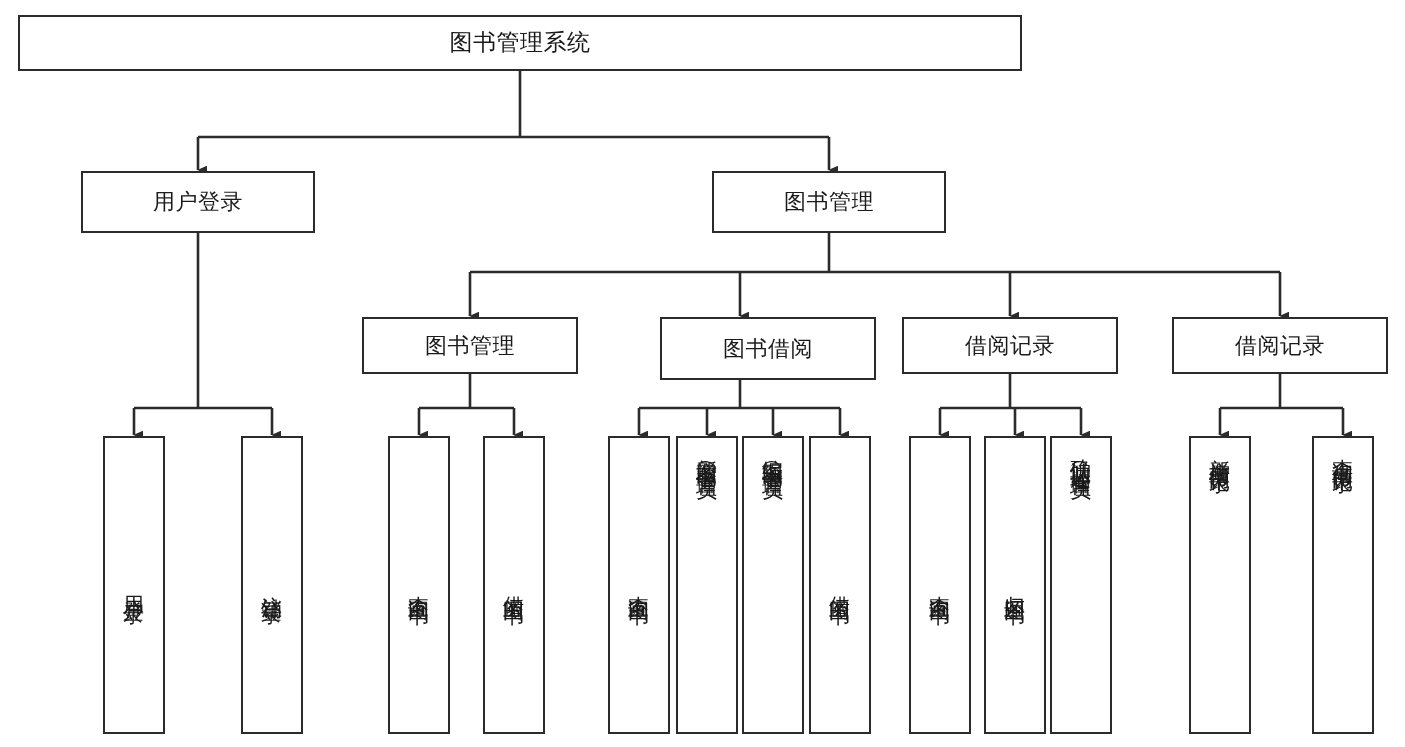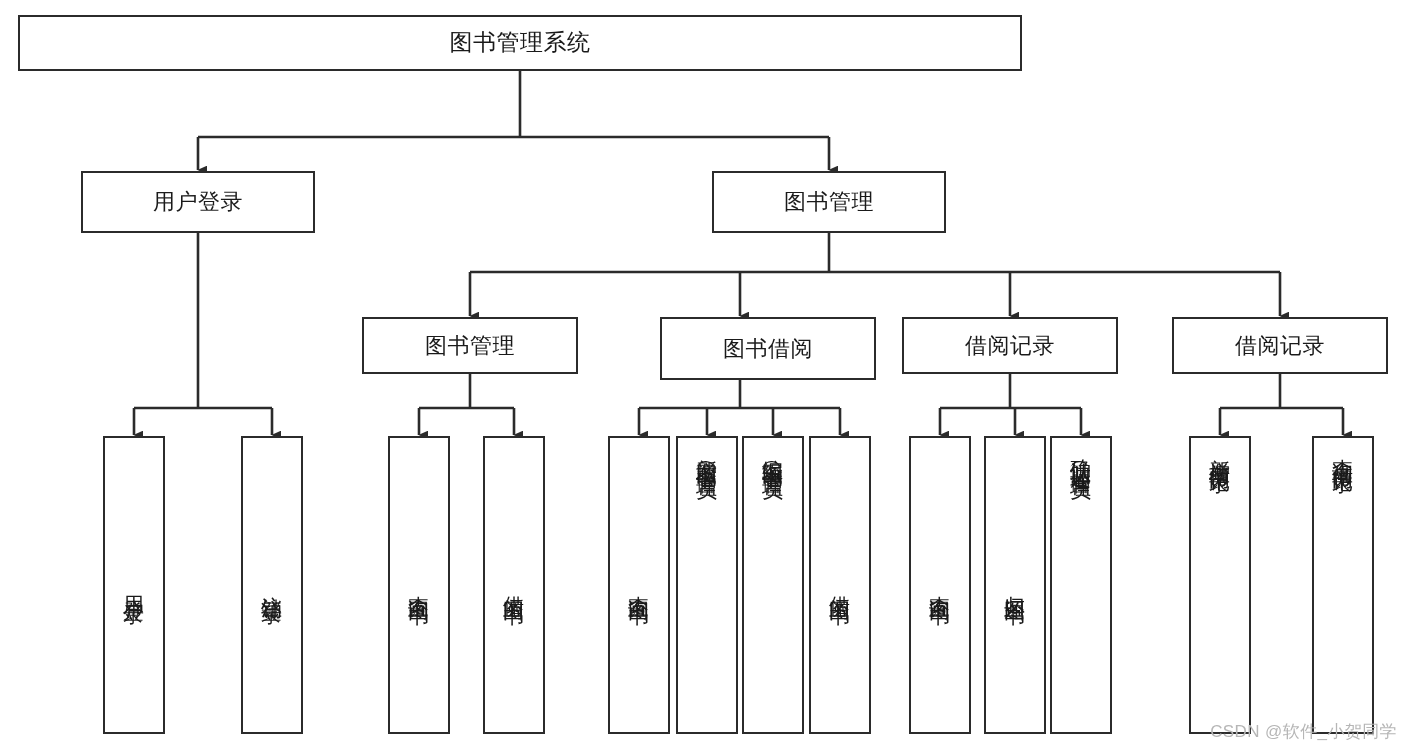--- a/index.html
+++ b/index.html
@@ -185,14 +185,13 @@
         <span class="node-label">确认归还（管理员）</span>
       </div>
       <div class="node-box node-leaf" style="left: 1189px; top: 436px; width: 62px; height: 298px;">
         <span class="node-label">新增借阅记录</span>
       </div>
       <div class="node-box node-leaf" style="left: 1312px; top: 436px; width: 62px; height: 298px;">
         <span class="node-label">查询借阅记录</span>
       </div>
     </div>
 
-  <div id="watermark">CSDN @软件_小贺同学</div>
 </div>
 
 </body></html>

